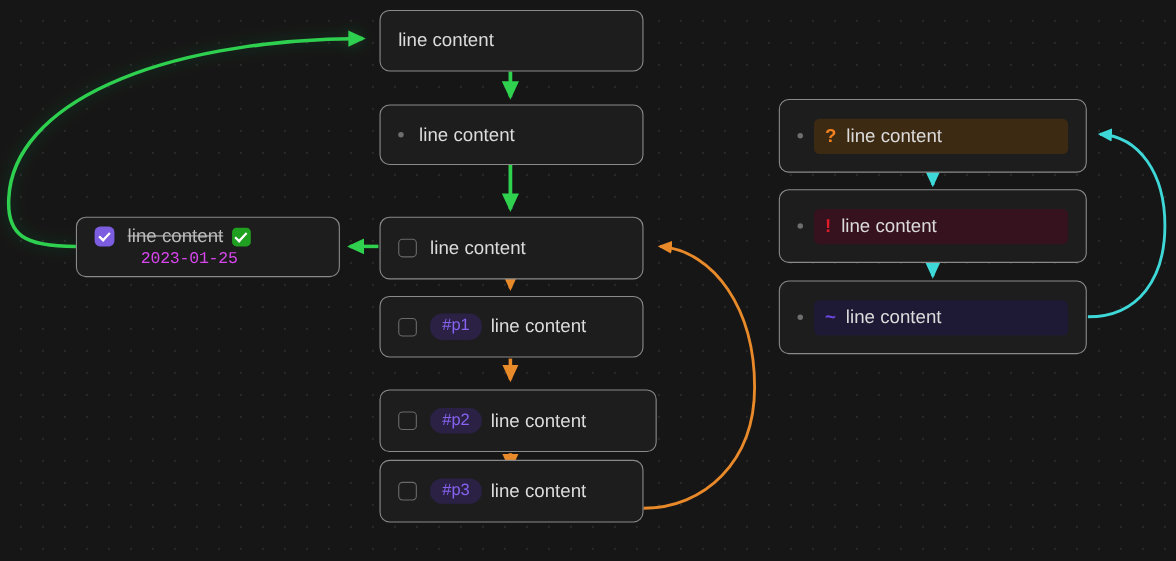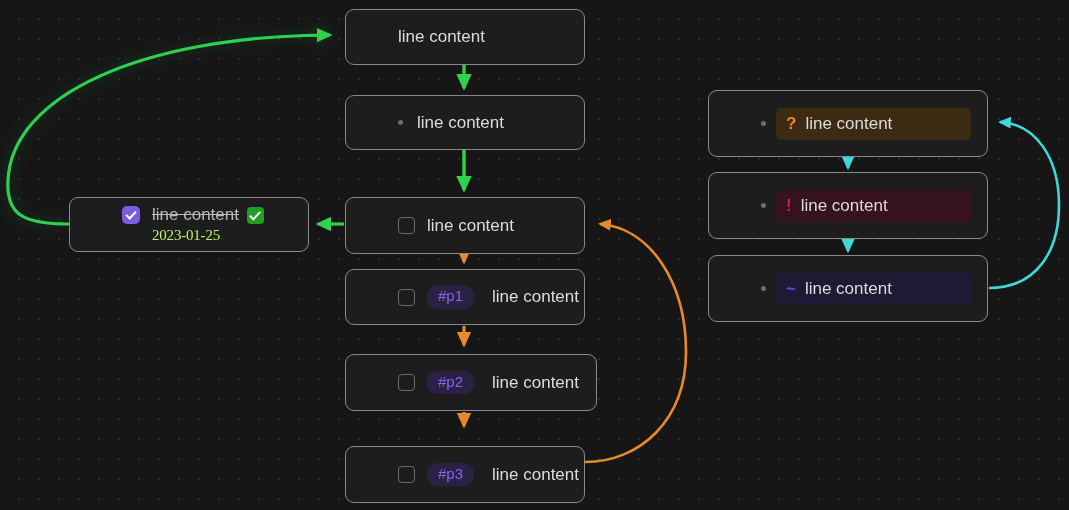--- a/index.html
+++ b/index.html
@@ -29,21 +29,20 @@
     position: absolute;
     box-sizing: border-box;
     background: #1d1d1d;
     border: 1.5px solid #8a8a8a;
     border-radius: 9px;
     display: flex;
     align-items: center;
     color: #dcdcdc;
     font-size: 17px;
     z-index: 2;
-    padding-left: 36px;
   }
   .node-inner {
     display: flex;
     align-items: center;
     width: 100%;
     padding: 0 16px;
     box-sizing: border-box;
   }
   .node-stack {
     display: flex;
@@ -94,21 +93,21 @@
     border-width: 0 2px 2px 0;
     transform: rotate(43deg);
   }
   .tag {
     display: inline-block;
     background: #2a2145;
     color: #8763f0;
     border-radius: 11px;
     padding: 2px 11px 3px;
     font-size: 15px;
-    margin-right: 18px;
+    margin-right: 8px;
     flex: 0 0 auto;
     line-height: 1.25;
   }
   .label { white-space: nowrap; }
   .label.done {
     text-decoration: line-through;
     text-decoration-color: #b9b9b9;
     color: #b9b9b9;
   }
   .tick-emoji {
@@ -126,25 +125,25 @@
     position: absolute;
     left: 5.5px;
     top: 2px;
     width: 4px;
     height: 9px;
     border: solid #ffffff;
     border-width: 0 2.2px 2.2px 0;
     transform: rotate(43deg);
   }
   .date {
-    color: #bef264;
-    font-family: Liberation Serif, serif;
+    color: #d946ef;
+    font-family: Liberation Mono, monospace;
     font-size: 15px;
     margin-top: 2px;
-    margin-left: 30px;
+    margin-left: 42px;
     letter-spacing: -0.2px;
   }
   .callout-row {
     display: flex;
     align-items: center;
     width: 100%;
   }
   .hl {
     display: flex;
     align-items: center;
@@ -245,21 +244,21 @@
   </div>
 
   <div class="node" style="left:345px; top:354px; width:252px; height:57px;">
     <div class="node-inner">
       <span class="checkbox"></span>
       <span class="tag">#p2</span>
       <span class="label">line content</span>
     </div>
   </div>
 
-  <div class="node" style="left:345px; top:446px; width:240px; height:57px;">
+  <div class="node" style="left:345px; top:418px; width:240px; height:57px;">
     <div class="node-inner">
       <span class="checkbox"></span>
       <span class="tag">#p3</span>
       <span class="label">line content</span>
     </div>
   </div>
 
   <div class="node" style="left:69px; top:197px; width:240px; height:55px;">
     <div class="node-stack">
       <div class="row">

